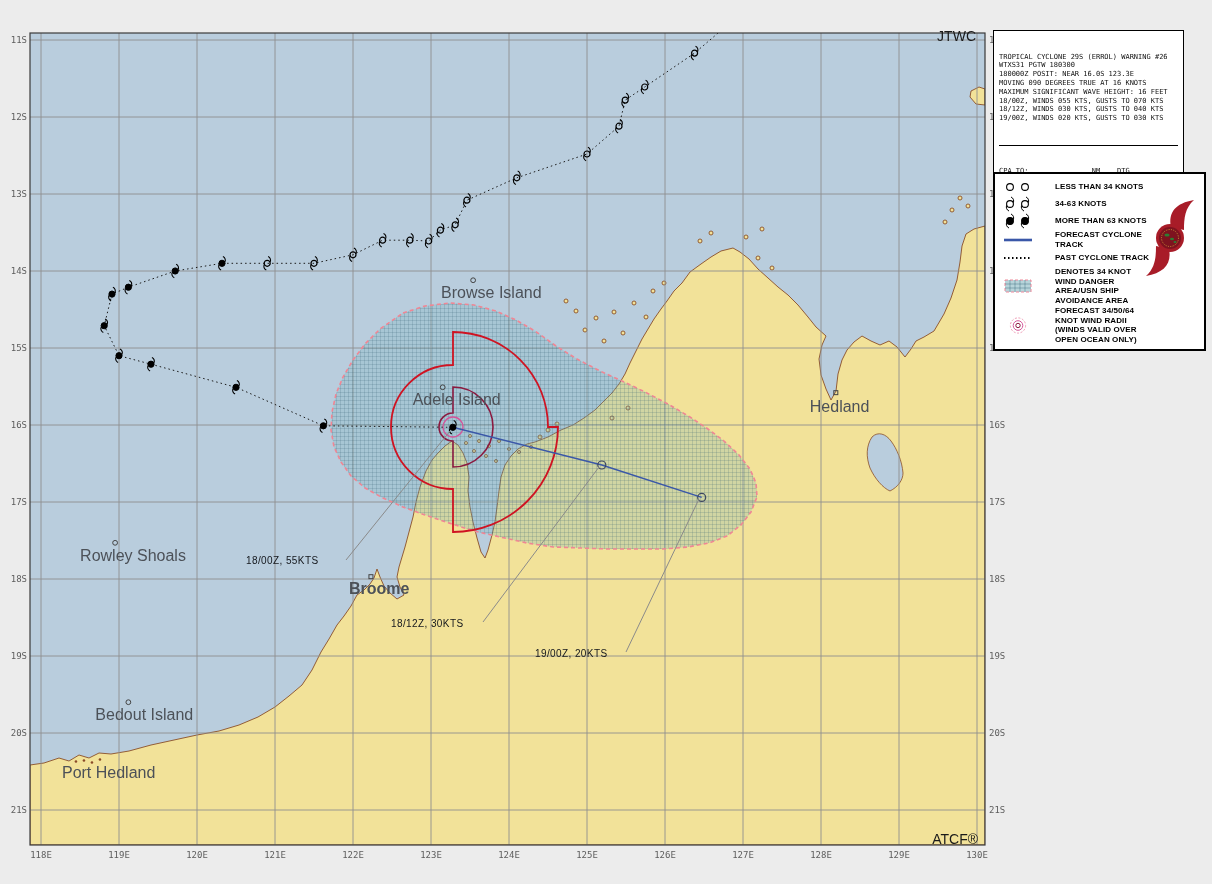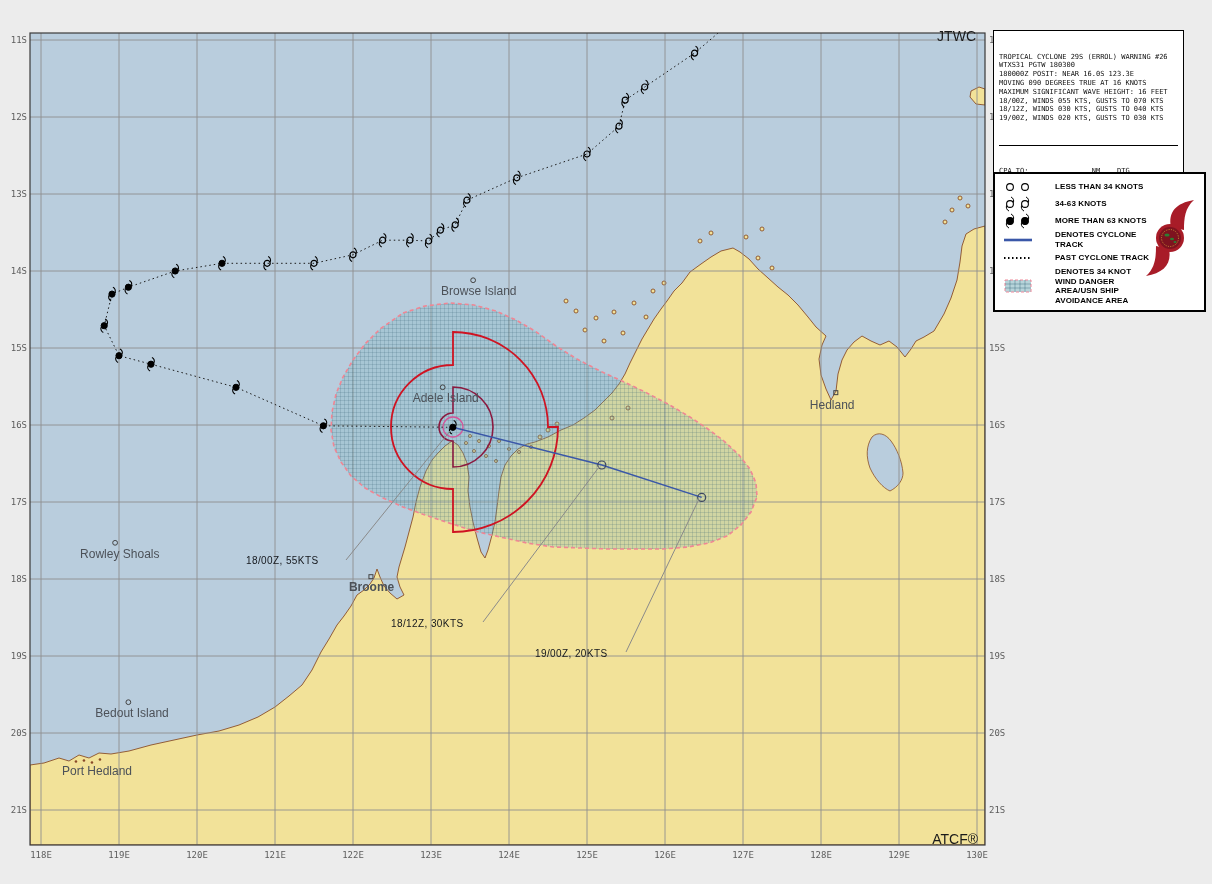--- a/index.html
+++ b/index.html
@@ -1,21 +1,21 @@
 <!DOCTYPE html>
 <html style="--ocean: #b9cddd; --land: #f2e299; --coast: #8a4f28; --grid: #8f8f8f; --frame: #3a3a3a; --danger_fill: #79b4bf; --danger_hatch: #2d5a6e; --danger_border: #f08694; --r34: #cf1322; --r50: #8b1a40; --r64: #d4559a; --forecast_track: #3a57a8; --past_track: #1a1a1a; --leader: #8a8a8a; --label_bg: #b9cde0;"><head>
 <meta charset="utf-8">
 <style>
   html,body{margin:0;padding:0;background:#ececec;}
   .page{position:relative;width:1212px;height:884px;background:#ececec;
         font-family:"Liberation Sans",sans-serif;overflow:hidden;}
   svg text{user-select:none;}
   .tick{font-family:"DejaVu Sans Mono",monospace;font-size:9px;fill:#5d5d5d;}
   .corner-label{font-family:"Liberation Sans",sans-serif;font-size:14px;fill:#1a1a1a;}
-  .place-label{position:absolute;font-size:12px;color:#4c5158;white-space:nowrap;}
+  .place-label{position:absolute;font-size:16px;color:#4c5158;white-space:nowrap;}
   .fc-label{position:absolute;font-size:10px;letter-spacing:.4px;color:#14171c;
             background:var(--labelbg);padding:0 3px;white-space:nowrap;}
   .panel{position:absolute;background:#fff;box-sizing:border-box;}
   #info-panel{left:993px;top:30px;width:191px;border:1.5px solid #000;
               font-family:"DejaVu Sans Mono",monospace;font-size:7px;line-height:8.8px;
               color:#111;padding:4px 5px;white-space:pre;}
   #info-panel .sep{border-top:1px solid #000;margin:4px 0;}
   #legend-panel{left:993px;top:172px;width:213px;border:2px solid #000;padding:4px 5px;}
   .lg-row{display:flex;align-items:center;gap:19px;margin:1px 0;}
   .lg-icon{flex:0 0 36px;display:flex;justify-content:center;}
@@ -289,21 +289,21 @@
             <div>MORE THAN 63 KNOTS</div>
           </div>
         </div>
         <div class="lg-row">
           <div class="lg-icon">
             <svg width="34" height="16">
               <line x1="3" y1="8" x2="31" y2="8" stroke="#3a57a8" stroke-width="2.6"></line>
             </svg>
           </div>
           <div class="lg-label">
-            <div>DENOTES CYCLONE TRACK</div>
+            <div>FORECAST CYCLONE TRACK</div>
           </div>
         </div>
         <div class="lg-row">
           <div class="lg-icon">
             <svg width="34" height="16">
               <line x1="3" y1="8" x2="31" y2="8" stroke="#000" stroke-width="1.8" stroke-dasharray="1.5,2.5"></line>
             </svg>
           </div>
           <div class="lg-label">
             <div>PAST CYCLONE TRACK</div>
@@ -312,20 +312,35 @@
         <div class="lg-row">
           <div class="lg-icon">
             <svg width="34" height="18">
               <rect x="4" y="3" width="26" height="12" fill="#b7d4da" stroke="#ee8899" stroke-dasharray="3,2" stroke-width="1"></rect>
               <path d="M4,7H30 M4,11H30 M9,3V15 M14,3V15 M19,3V15 M24,3V15" stroke="rgba(45,90,110,.55)" stroke-width=".7"></path>
             </svg>
           </div>
           <div class="lg-label">
             <div>DENOTES 34 KNOT WIND DANGER</div>
             <div>AREA/USN SHIP AVOIDANCE AREA</div>
+          </div>
+        </div>
+        <div class="lg-row">
+          <div class="lg-icon">
+            <svg width="34" height="19">
+              <g transform="translate(17,9.5)">
+                <circle r="7.6" fill="none" stroke="#ef9ab4" stroke-width="1" stroke-dasharray="2,1.6"></circle>
+                <circle r="4.8" fill="none" stroke="#d4559a" stroke-width="1"></circle>
+                <circle r="2.2" fill="none" stroke="#8b1a40" stroke-width="1"></circle>
+              </g>
+            </svg>
+          </div>
+          <div class="lg-label">
+            <div>FORECAST 34/50/64 KNOT WIND RADII</div>
+            <div>(WINDS VALID OVER OPEN OCEAN ONLY)</div>
           </div>
         </div>
       </div>
     <svg id="jtwc-logo" width="58" height="76" viewBox="0 0 58 76">
       <path d="M30,27 C27,12 35,3 53,0 C44,8 43,18 43,30 Z" fill="#a81c28"></path>
       <path d="M28,49 C31,64 23,73 5,76 C14,68 15,58 15,46 Z" fill="#a81c28"></path>
       <circle cx="29" cy="38" r="14" fill="#a81c28"></circle>
       <circle cx="29" cy="38" r="11" fill="#7e131f"></circle>
       <circle cx="29" cy="38" r="8.5" fill="none" stroke="#d9b23a" stroke-width="0.8" stroke-dasharray="1,1.4"></circle>
       <ellipse cx="26" cy="35" rx="2.6" ry="1.6" fill="#2e7d32"></ellipse>

